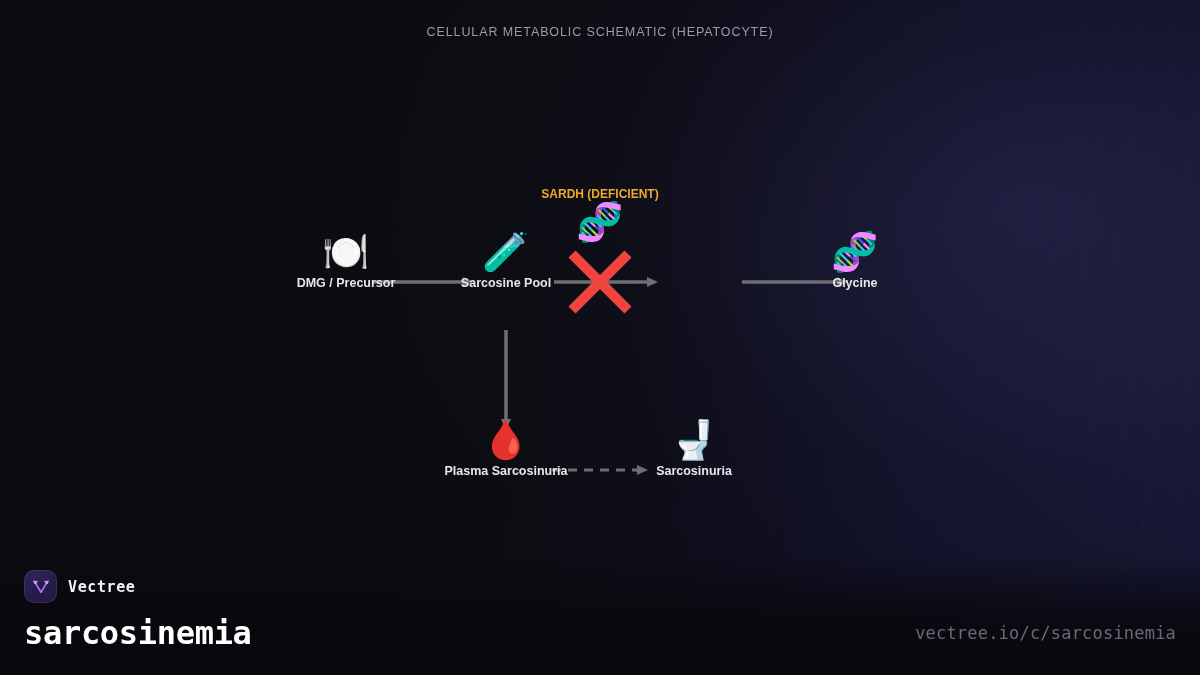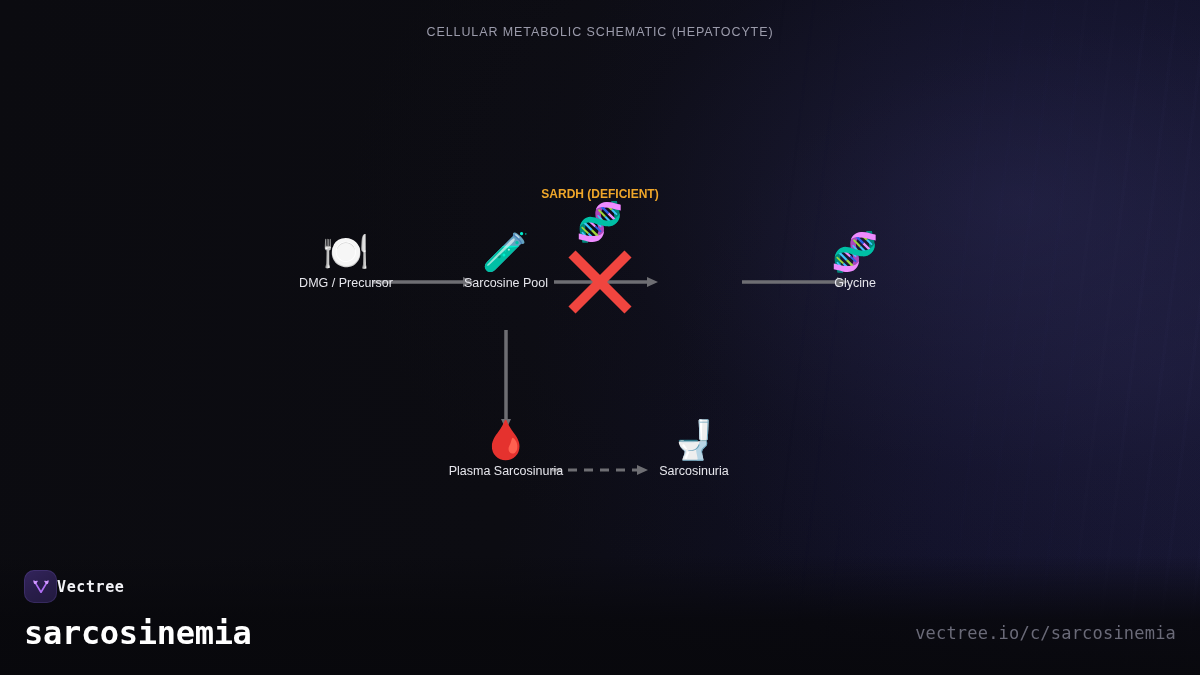--- a/index.html
+++ b/index.html
@@ -89,20 +89,21 @@
     font-family: "DejaVu Sans", sans-serif;
     user-select: none;
   }
   .node-label {
     display: block;
     margin-top: 2px;
     font-size: 12.5px;
     color: #e6e6ec;
     font-family: "Liberation Sans", sans-serif;
     white-space: nowrap;
+    font-weight: bold;
   }
 
   .edge-label {
     position: absolute;
     transform: translate(-50%, -50%);
     font-size: 12px;
     font-weight: bold;
     color: #f0a72a;
     white-space: nowrap;
     font-family: "Liberation Sans", sans-serif;
@@ -110,21 +111,21 @@
 
   
   #footer {
     position: absolute;
     left: 24px;
     bottom: 20px;
   }
   #brand-row {
     display: flex;
     align-items: center;
-    gap: 0;
+    gap: 11px;
     margin-bottom: 8px;
   }
   #brand-logo {
     width: 33px;
     height: 33px;
     border-radius: 10px;
     background: linear-gradient(150deg, #33245c 0%, #281d49 55%, #221a3e 100%);
     display: flex;
     align-items: center;
     justify-content: center;

